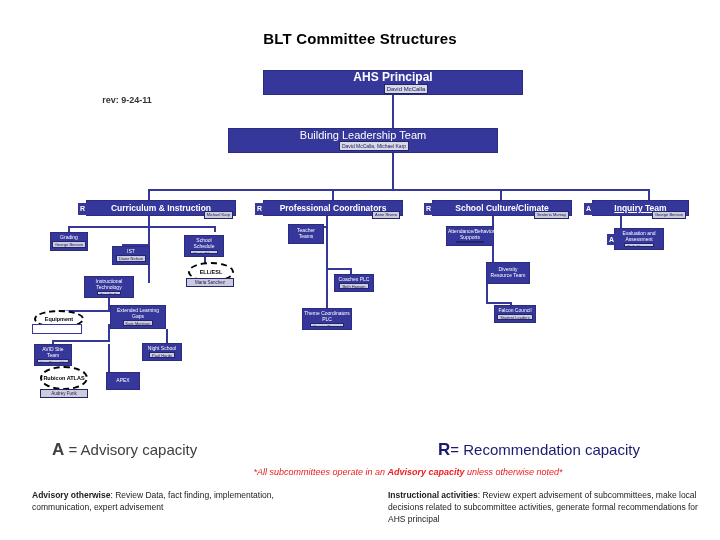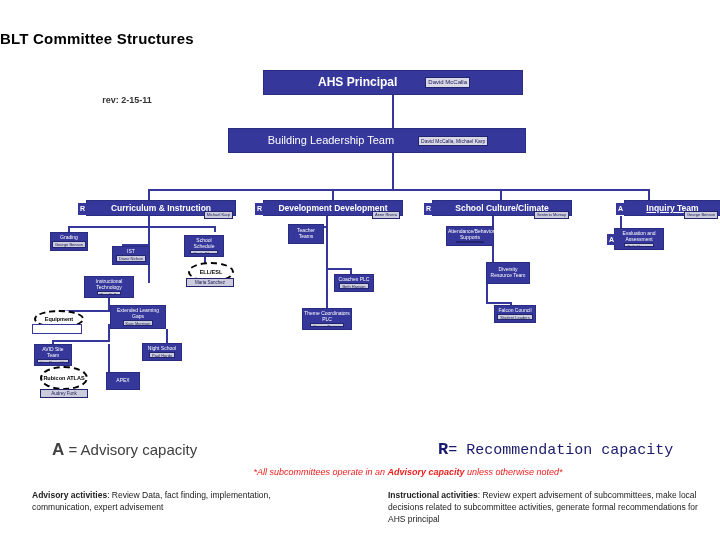--- a/index.html
+++ b/index.html
@@ -5,21 +5,21 @@
   html,body{margin:0;padding:0;}
   body{
     width:720px;height:540px;background:#ffffff;
     font-family:"Liberation Sans",sans-serif;
     position:relative;overflow:hidden;
   }
   .stage{position:absolute;left:0;top:0;width:720px;height:540px;}
 
   
   #page-title{
-    position:absolute;left:0;top:30px;width:720px;
+    position:absolute;left:0;top:30px;width:720px;text-align:center;
     font-size:15px;font-weight:bold;color:#000;letter-spacing:.2px;
   }
   #draft-word{
     position:absolute;left:52px;top:52px;width:150px;text-align:center;
     font-size:34px;font-weight:bold;color:#ee1c1c;letter-spacing:.5px;
     line-height:40px;
   }
   #draft-rev{
     position:absolute;left:52px;top:95px;width:150px;text-align:center;
     font-size:9px;font-weight:bold;color:#333;
@@ -38,25 +38,25 @@
     text-align:center;line-height:1.05;
   }
   .box .ttl{display:block;width:100%;padding:0 2px;}
   .tag{
     display:inline-block;background:#ccccdd;color:#1a1a55;
     border:1px solid #23246e;font-size:4px;line-height:6px;
     padding:0 2px;white-space:nowrap;overflow:hidden;max-width:96%;
   }
 
   
-  .bar{justify-content:center;flex-direction:row;align-items:center;}
+  .bar{justify-content:center;flex-direction:column;align-items:center;}
   #box-principal{left:263px;top:70px;width:260px;height:25px;}
   #box-principal .ttl{font-size:12px;font-weight:bold;width:auto;}
   #box-principal .tag{margin-left:26px;font-size:6px;line-height:9px;background:#d8d8e6;}
-  #box-blt{left:228px;top:128px;width:298px;height:25px;}
+  #box-blt{left:228px;top:128px;width:270px;height:25px;}
   #box-blt .ttl{font-size:11px;font-weight:normal;width:auto;}
   #box-blt .tag{margin-left:22px;font-size:5px;line-height:8px;background:#d8d8e6;}
 
   
   .hdr{height:16px;flex-direction:row;justify-content:center;align-items:center;}
   .hdr .ttl{font-size:8.5px;font-weight:bold;width:auto;white-space:nowrap;}
   .hdr .tag{position:absolute;right:2px;bottom:-4px;}
   .badge{
     position:absolute;left:-9px;top:2px;width:9px;height:12px;
     background:#35379b;color:#fff;font-size:7px;font-weight:bold;
@@ -75,37 +75,37 @@
   }
   .ovaltag{
     position:absolute;background:#ccccdd;border:1px solid #23246e;
     color:#1a1a55;font-size:4.5px;line-height:7px;text-align:center;
     white-space:nowrap;overflow:hidden;
   }
   .whitebox{position:absolute;background:#fff;border:1px solid #35379b;}
 
   
   #legend-a{position:absolute;left:52px;top:440px;font-size:15px;color:#404040;}
-  #legend-r{position:absolute;left:438px;top:440px;font-size:15px;color:#1a1a6e;font-family:Liberation Mono, monospace;}
+  #legend-r{position:absolute;left:438px;top:440px;font-size:15px;color:#1a1a6e;}
   #legend-a b,#legend-r b{font-size:17px;}
   #legend-note{
     position:absolute;left:0;top:467px;width:720px;text-align:center;
     font-size:9px;font-style:italic;color:#ee1c1c;padding-left:48px;
   }
   #foot-adv{position:absolute;left:32px;top:489px;width:300px;font-size:8.5px;color:#222;line-height:12px;}
   #foot-rec{position:absolute;left:388px;top:489px;width:320px;font-size:8.5px;color:#222;line-height:12px;}
   .fb{font-weight:bold;}
 </style>
 </head>
 <body>
 
 <div class="stage">
 
   <div id="page-title">BLT Committee Structures</div>
-  <div id="draft-rev">rev: 2-15-11</div>
+  <div id="draft-rev">rev: 9-24-11</div>
 
   <div class="box bar" id="box-principal">
     <span class="ttl">AHS Principal</span>
     <span class="tag">David McCalla</span>
   </div>
 
   <div class="ln lnv" style="left:392px;top:95px;height:33px;"></div>
 
   <div class="box bar" id="box-blt">
     <span class="ttl">Building Leadership Team</span>
@@ -120,31 +120,31 @@
   <div class="ln lnv" style="left:648px;top:189px;height:11px;"></div>
 
   <div class="box hdr" style="left:86px;top:200px;width:150px;">
     <span class="badge">R</span>
     <span class="ttl">Curriculum &amp; Instruction</span>
     <span class="tag">Michael Karp</span>
   </div>
 
   <div class="box hdr" style="left:263px;top:200px;width:140px;">
     <span class="badge">R</span>
-    <span class="ttl">Development Development</span>
+    <span class="ttl">Professional Coordinators</span>
     <span class="tag">Anne Rivera</span>
   </div>
 
   <div class="box hdr" style="left:432px;top:200px;width:140px;text-align:right;">
     <span class="badge">R</span>
     <span class="ttl">School Culture/Climate</span>
     <span class="tag">Senteria Mumay</span>
   </div>
 
-  <div class="box hdr" style="left:624px;top:200px;width:97px;text-decoration:underline;">
+  <div class="box hdr" style="left:592px;top:200px;width:97px;text-decoration:underline;">
     <span class="badge">A</span>
     <span class="ttl">Inquiry  Team</span>
     <span class="tag">George Benson</span>
   </div>
 
   <div class="ln lnv" style="left:148px;top:216px;height:10px;"></div>
   <div class="ln lnh" style="left:68px;top:226px;width:146px;"></div>
   <div class="ln lnv" style="left:68px;top:226px;height:6px;"></div>
   <div class="ln lnv" style="left:214px;top:226px;height:6px;"></div>
 
@@ -267,19 +267,19 @@
     <span>= Advisory capacity</span>
   </div>
   <div id="legend-r">
     <b>R</b><span>= Recommendation capacity</span>
   </div>
   <div id="legend-note">
     <span>*All subcommittees operate in an </span><b>Advisory capacity</b><span> unless otherwise noted*</span>
   </div>
 
   <div id="foot-adv">
-    <span class="fb">Advisory activities</span><span>: Review Data, fact finding, implementation, communication, expert advisement</span>
+    <span class="fb">Advisory otherwise</span><span>: Review Data, fact finding, implementation, communication, expert advisement</span>
   </div>
   <div id="foot-rec">
     <span class="fb">Instructional activities</span><span>: Review expert advisement of subcommittees, make local decisions related to subcommittee activities, generate formal recommendations for AHS principal</span>
   </div>
 
 </div>
 
 </body></html>

